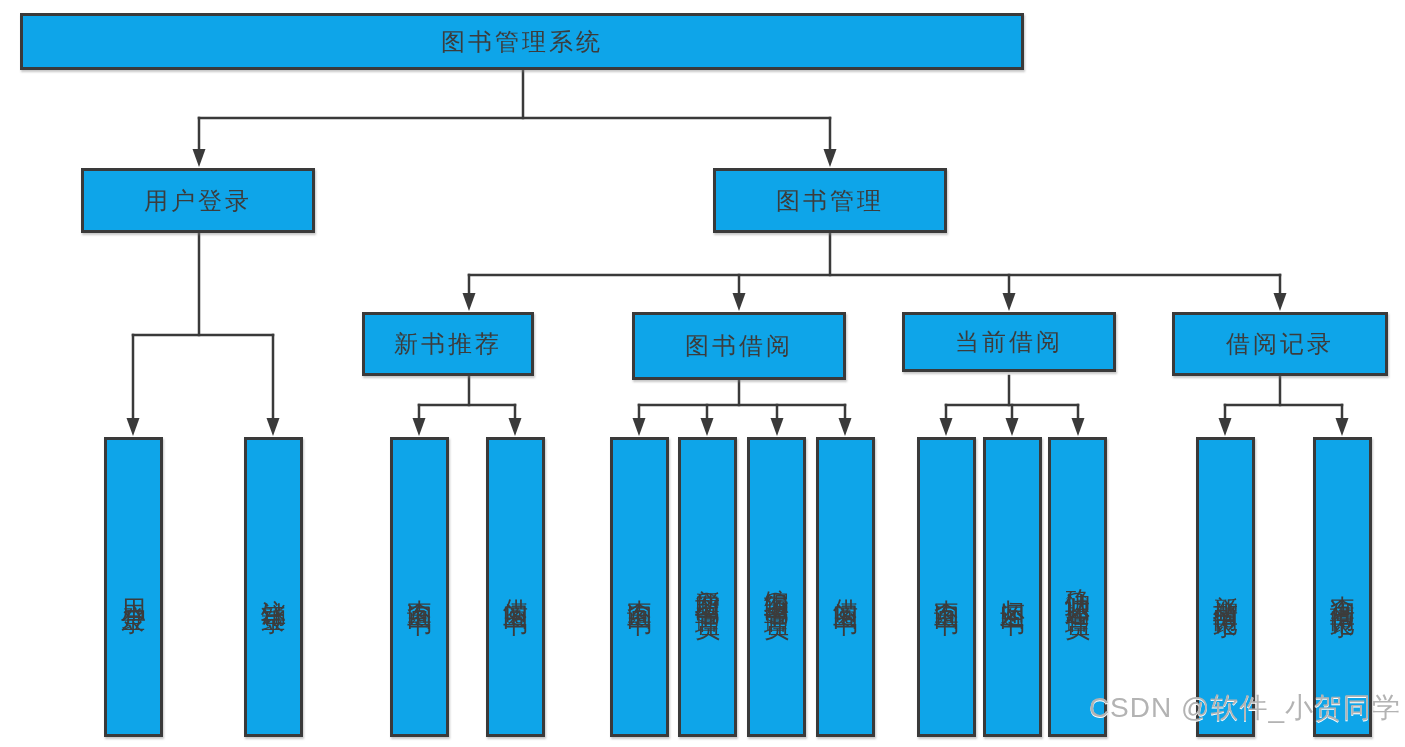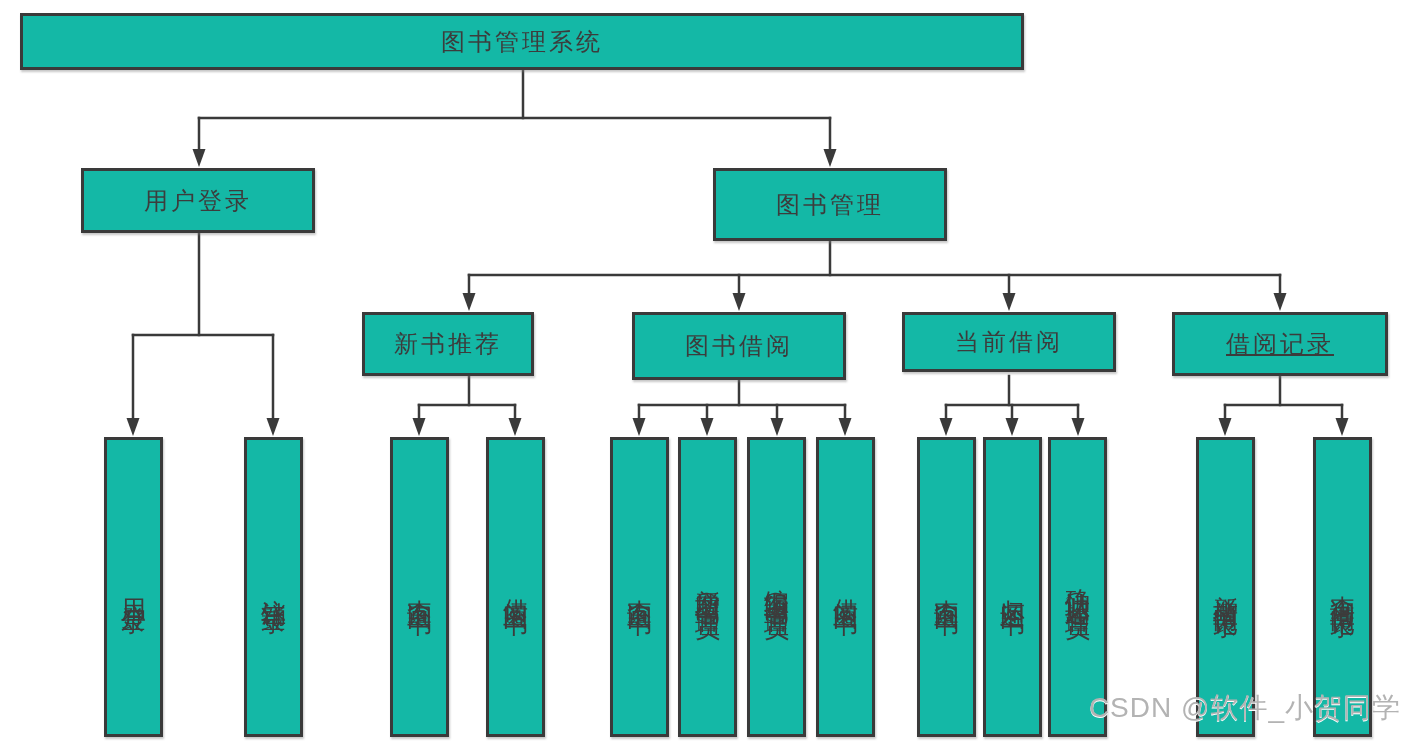--- a/index.html
+++ b/index.html
@@ -12,21 +12,21 @@
     background: #ffffff;
     overflow: hidden;
   }
   #connectors {
     position: absolute;
     left: 0; top: 0;
     width: 1405px; height: 747px;
   }
   .box {
     position: absolute;
-    background: #14b8a6;
+    background: #0ea5e9;
     border: 3px solid #3a3a3a;
     display: flex;
     align-items: center;
     justify-content: center;
     color: #3c3c3c;
     box-shadow: 1px 2px 2px rgba(130,130,130,0.45);
   }
   .hlabel {
     font-size: 24px;
     letter-spacing: 3px;
@@ -111,34 +111,34 @@
       <polygon points="1335.5,418 1348.5,418 1342,436" fill="#3a3a3a"></polygon>
     </svg>
 
   <div class="box" style="left:20px; top:13px; width:1004px; height:57px;">
     <span class="hlabel">图书管理系统</span>
   </div>
 
   <div class="box" style="left:81px; top:168px; width:234px; height:65px;">
     <span class="hlabel">用户登录</span>
   </div>
-  <div class="box" style="left:713px; top:168px; width:234px; height:73px;">
+  <div class="box" style="left:713px; top:168px; width:234px; height:65px;">
     <span class="hlabel">图书管理</span>
   </div>
 
   <div class="box" style="left:362px; top:312px; width:172px; height:64px;">
     <span class="hlabel">新书推荐</span>
   </div>
   <div class="box" style="left:632px; top:312px; width:214px; height:68px;justify-content:center;">
     <span class="hlabel">图书借阅</span>
   </div>
   <div class="box" style="left:902px; top:312px; width:214px; height:60px;">
     <span class="hlabel">当前借阅</span>
   </div>
-  <div class="box" style="left:1172px; top:312px; width:216px; height:64px;text-decoration:underline;">
+  <div class="box" style="left:1172px; top:312px; width:216px; height:64px;">
     <span class="hlabel">借阅记录</span>
   </div>
 
   <div class="box" style="left:104px; top:437px; width:59px; height:300px;">
     <span class="vlabel">用户登录</span>
   </div>
   <div class="box" style="left:244px; top:437px; width:59px; height:300px;">
     <span class="vlabel">注销登录</span>
   </div>
 

